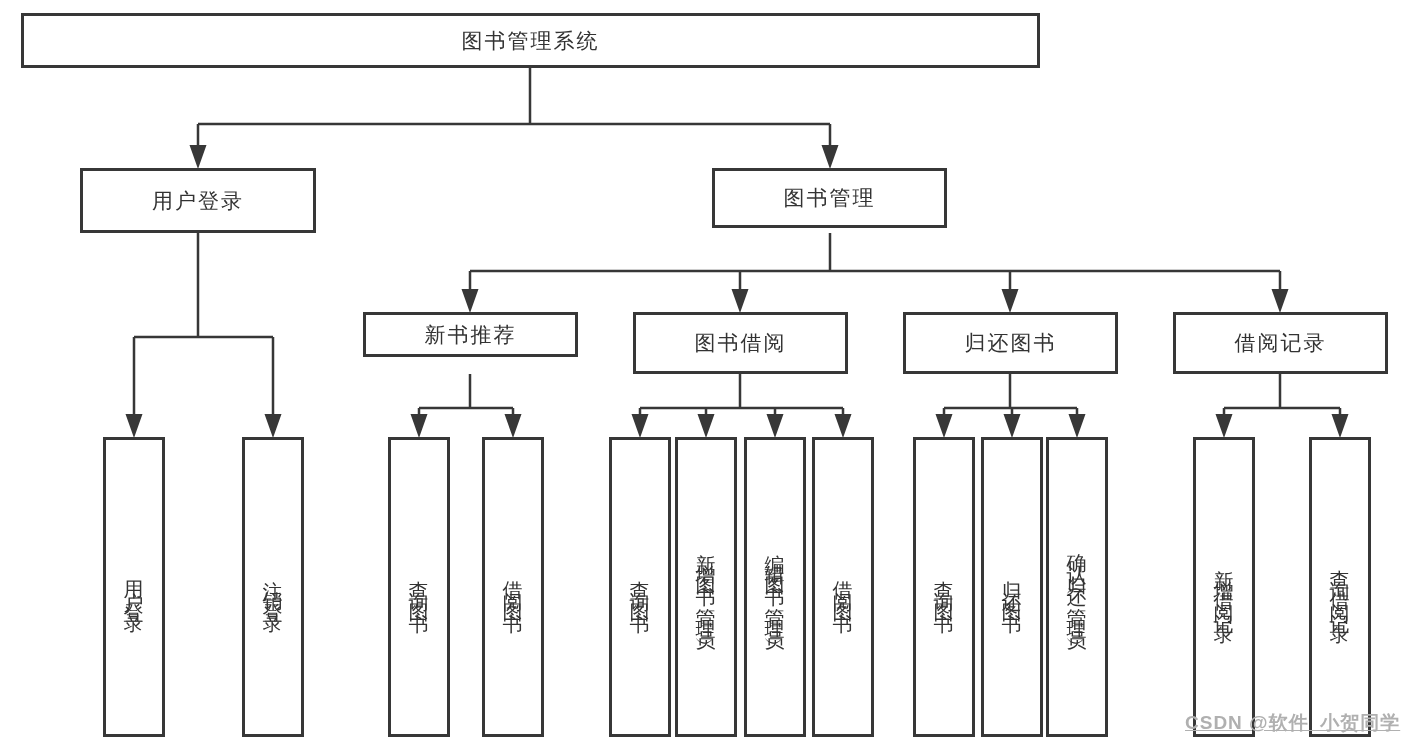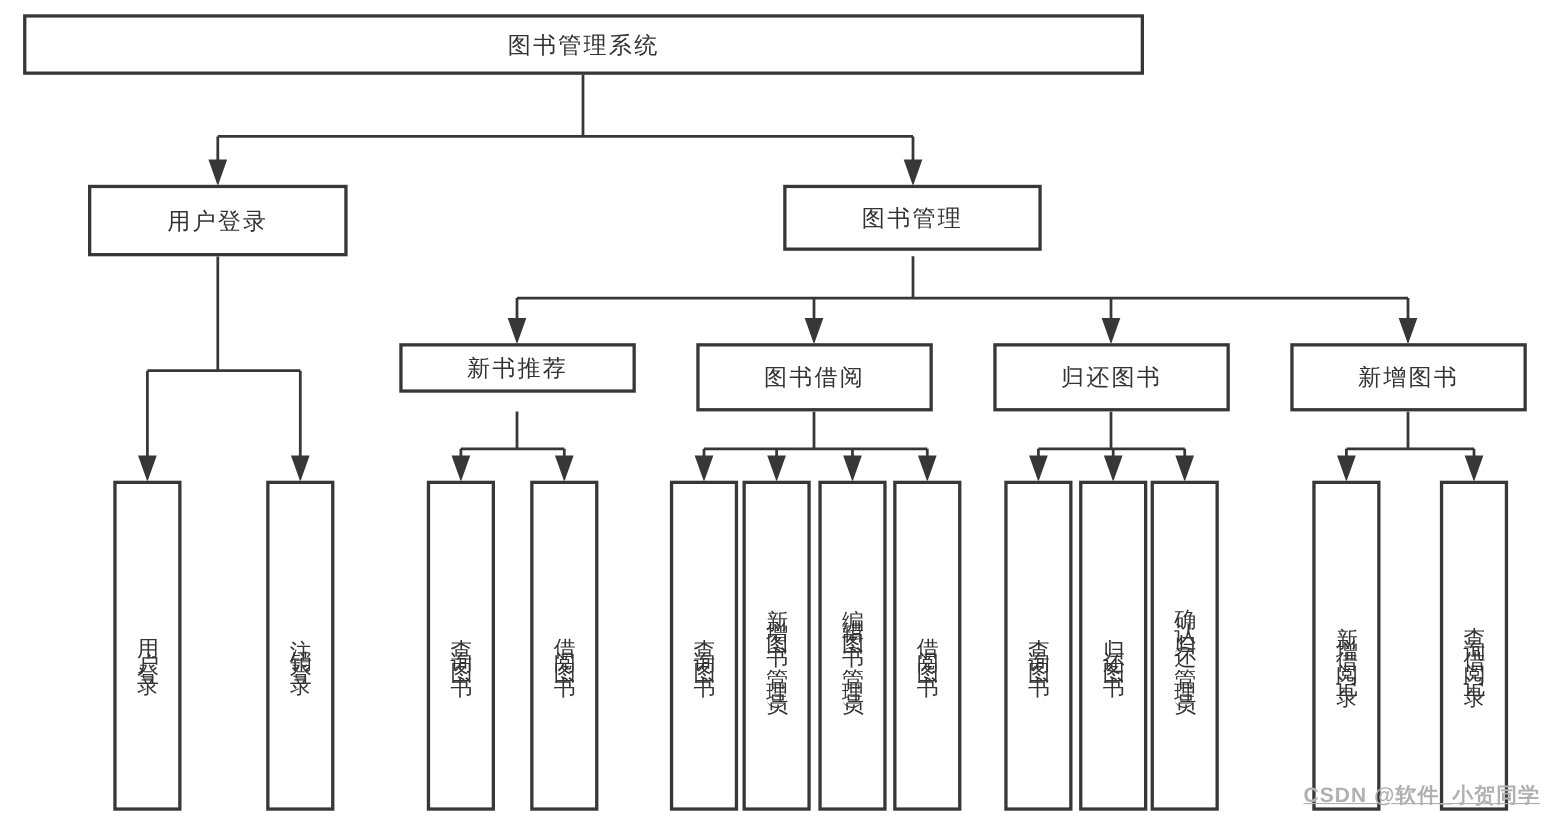--- a/index.html
+++ b/index.html
@@ -137,21 +137,21 @@
   <div class="box n-l3-0">
     <span class="h-label">新书推荐</span>
   </div>
   <div class="box n-l3-1">
     <span class="h-label">图书借阅</span>
   </div>
   <div class="box n-l3-2">
     <span class="h-label">归还图书</span>
   </div>
   <div class="box n-l3-3">
-    <span class="h-label">新增图书</span>
+    <span class="h-label">借阅记录</span>
   </div>
 
   <div class="box leaf n-lf-0">
     <span class="v-label">用户登录</span>
   </div>
   <div class="box leaf n-lf-1">
     <span class="v-label">注销登录</span>
   </div>
   <div class="box leaf n-lf-2">
     <span class="v-label">查询图书</span>

